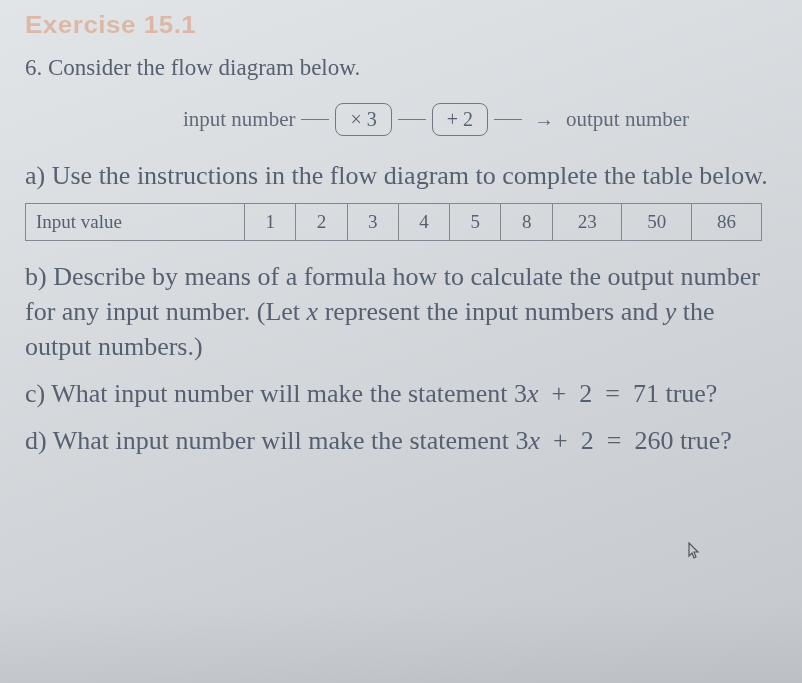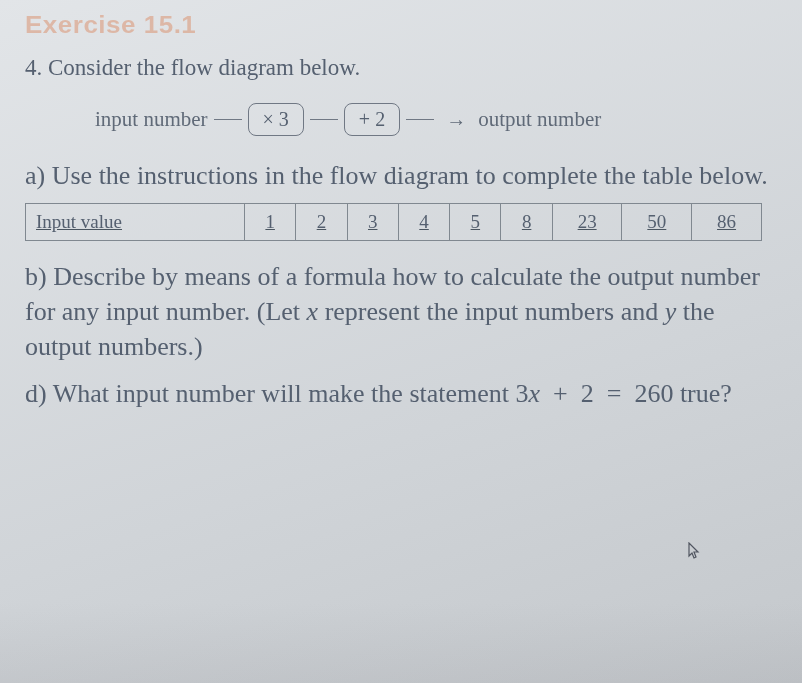--- a/index.html
+++ b/index.html
@@ -30,21 +30,21 @@
     opacity: 0.4;
   }
   .q-intro {
     font-size: 23px;
     color: #556070;
     margin: 10px 0 22px 0;
   }
   .flow-row {
     display: flex;
     align-items: center;
-    justify-content: flex-start;
+    justify-content: center;
     gap: 6px;
     margin: 0 0 22px 70px;
   }
   .flow-label {
     font-size: 21px;
     color: #606a78;
     font-family: Georgia, serif;
   }
   .flow-line {
     width: 28px;
@@ -68,21 +68,20 @@
   .sub-q {
     font-size: 26px;
     color: #556070;
     margin: 12px 0 10px 0;
     line-height: 1.35;
   }
   table.vtable {
     border-collapse: collapse;
     width: 98%;
     margin: 8px 0 18px 0;
-    text-decoration: underline;
   }
   table.vtable td, table.vtable th {
     border: 1.5px solid #808890;
     padding: 7px 8px;
     font-size: 19px;
     color: #556070;
     text-align: center;
     font-weight: normal;
     background: rgba(255,255,255,0.02);
   }
@@ -114,21 +113,21 @@
     pointer-events: none;
   }
 </style>
 </head>
 <body>
 
 <div class="page">
 
   <div class="ex-title">Exercise 15.1</div>
 
-  <div class="q-intro">4. Consider the flow diagram below.</div>
+  <div class="q-intro">6. Consider the flow diagram below.</div>
 
   <div class="flow-row">
     <span class="flow-label">input number</span>
     <span class="flow-line"></span>
     <span class="flow-box">× 3</span>
     <span class="flow-line"></span>
     <span class="flow-box">+ 2</span>
     <span class="flow-line"></span>
     <span class="flow-arrow">→</span>
     <span class="flow-label">output number</span>
@@ -150,20 +149,23 @@
       <td>50</td>
       <td>86</td>
     </tr>
   </tbody>
     </table>
 
   <div class="sub-q">
     <span>b) Describe by means of a formula how to calculate the output number for any input number. (Let </span><span class="italic-var">x</span><span> represent the input numbers and </span><span class="italic-var">y</span><span> the output numbers.)</span>
   </div>
 
+  <div class="sub-q">
+    <span>c) What input number will make the statement </span><span class="eqn">3<span class="italic-var">x</span>&nbsp;&nbsp;+&nbsp;&nbsp;2&nbsp;&nbsp;=&nbsp;&nbsp;71</span><span> true?</span>
+  </div>
 
   <span class="cursor-icon">
     <svg width="14" height="18" viewBox="0 0 14 18">
         <path d="M1 1 L1 14 L4 11 L6 16 L8 15 L6 10 L10 10 Z" fill="none" stroke="#505560" stroke-width="1.2"></path>
       </svg>
   </span>
 
   <div class="sub-q">
     <span>d) What input number will make the statement </span><span class="eqn">3<span class="italic-var">x</span>&nbsp;&nbsp;+&nbsp;&nbsp;2&nbsp;&nbsp;=&nbsp;&nbsp;260</span><span> true?</span>
   </div>

